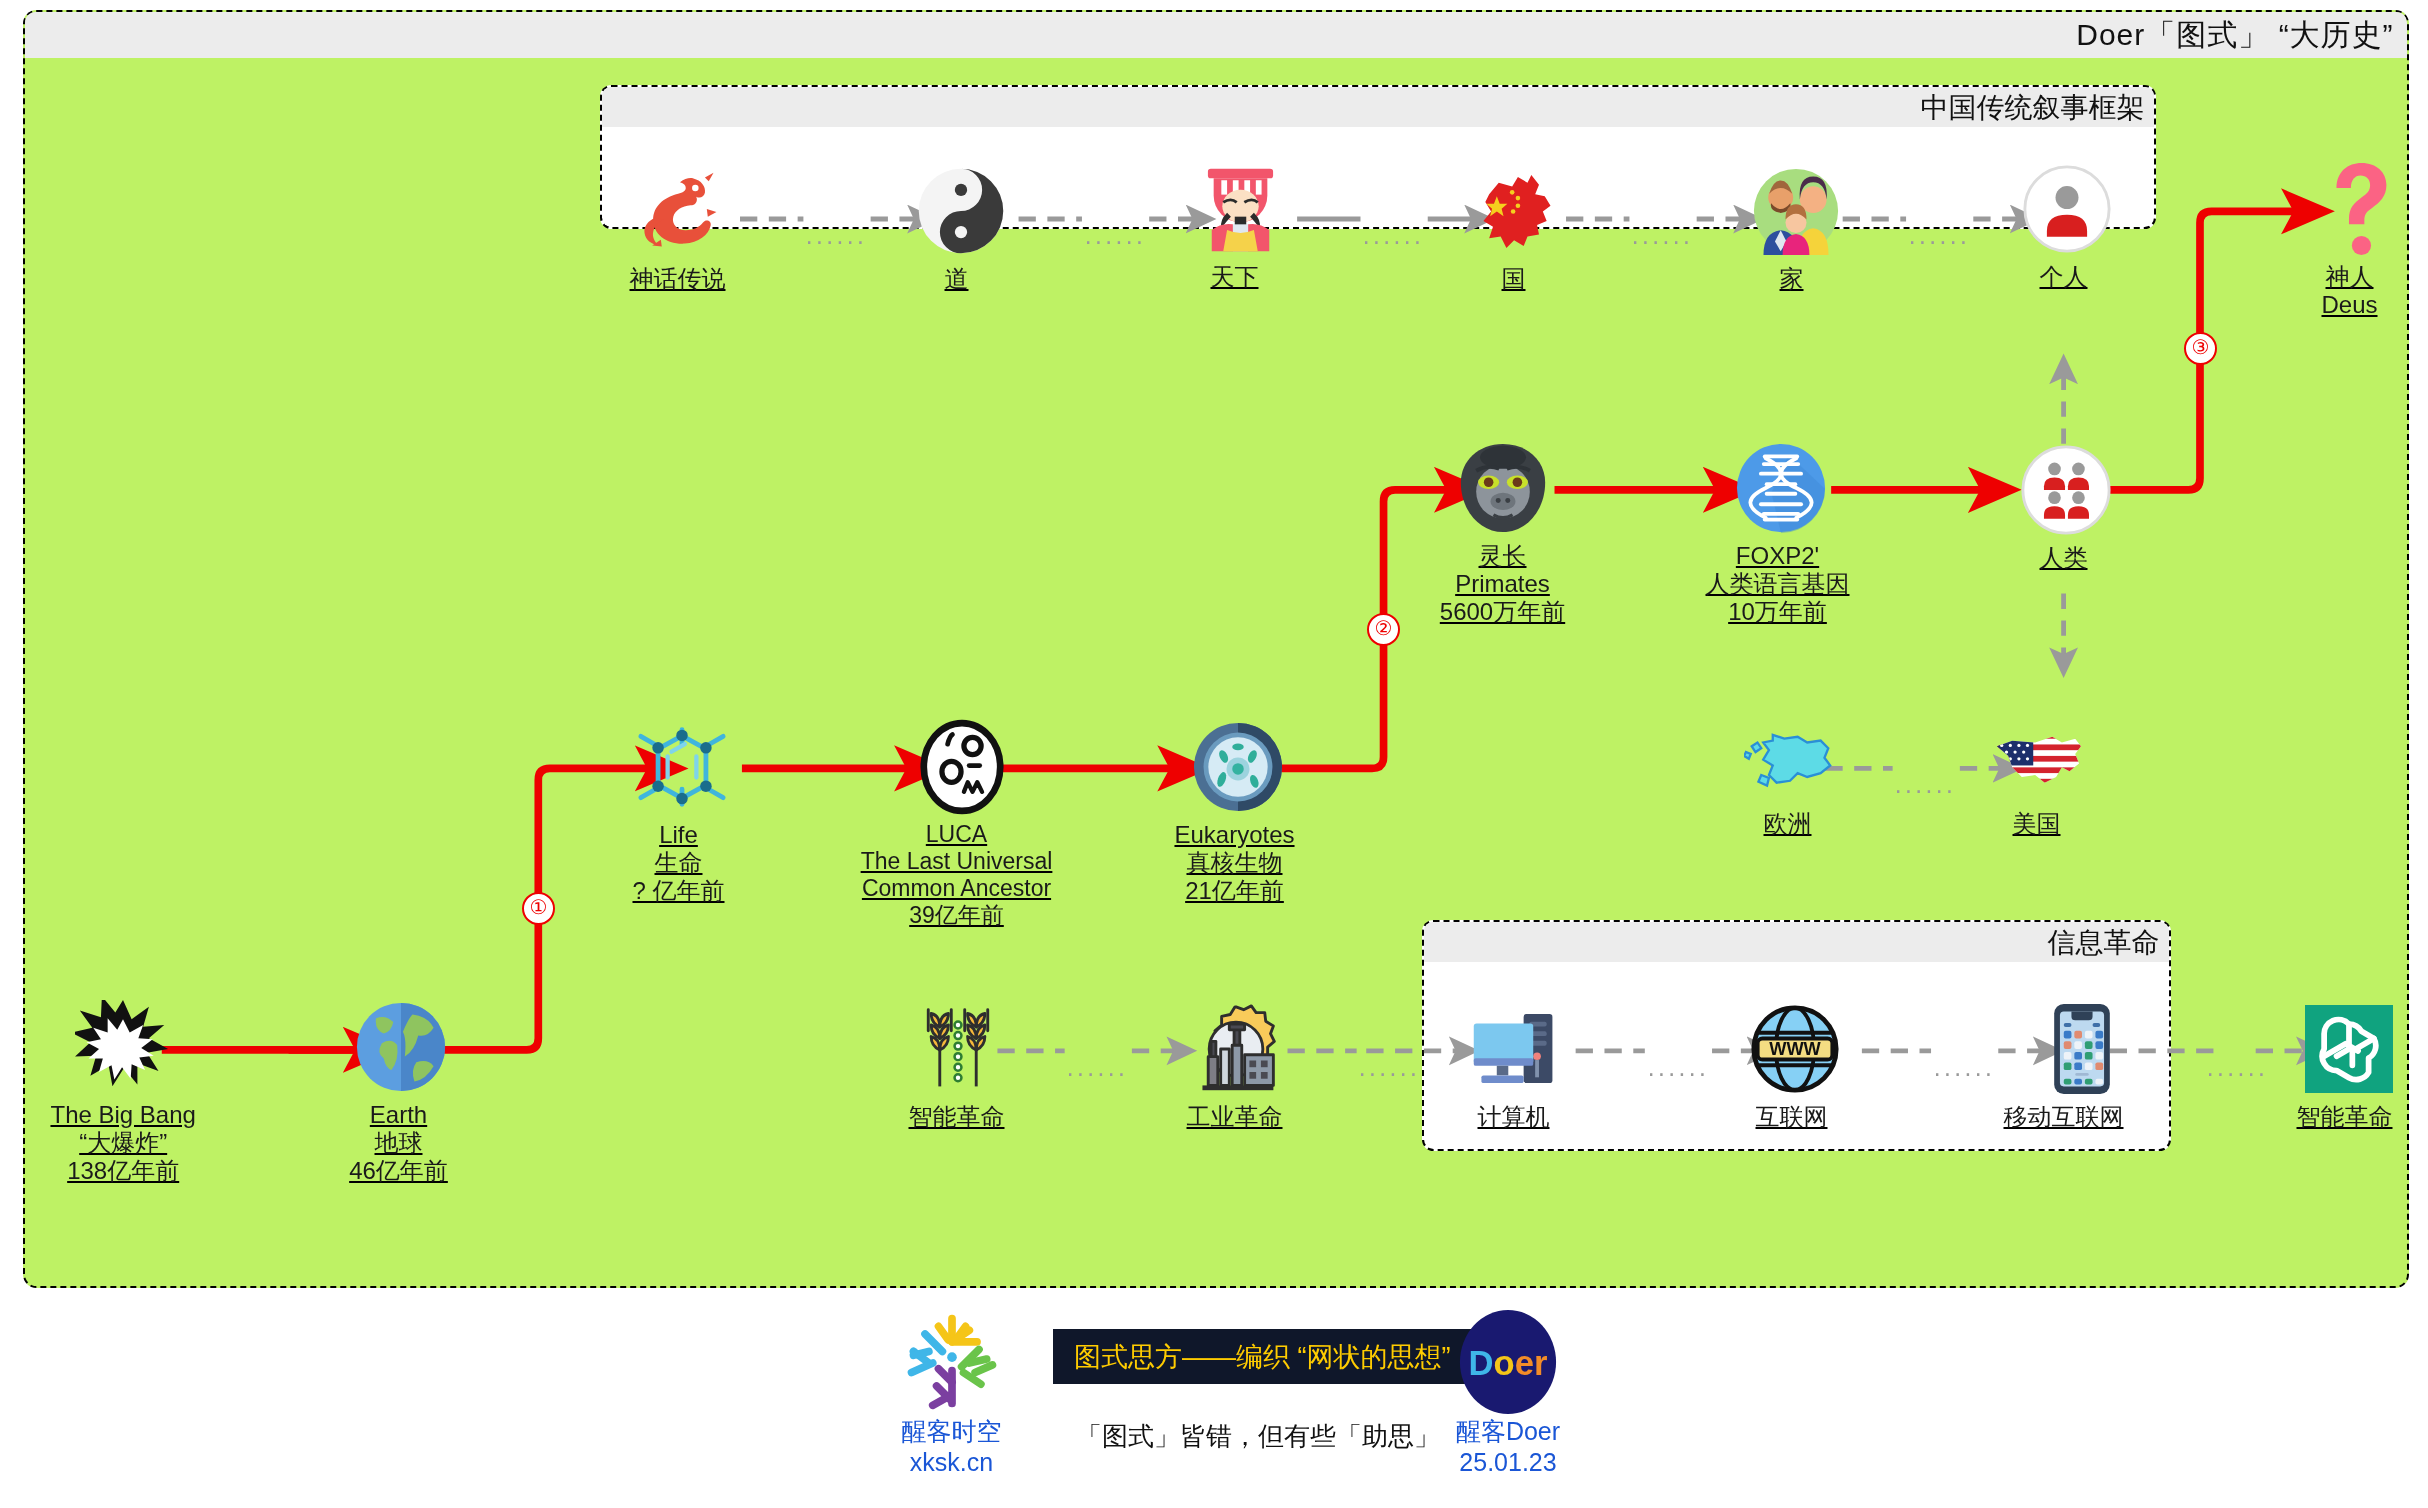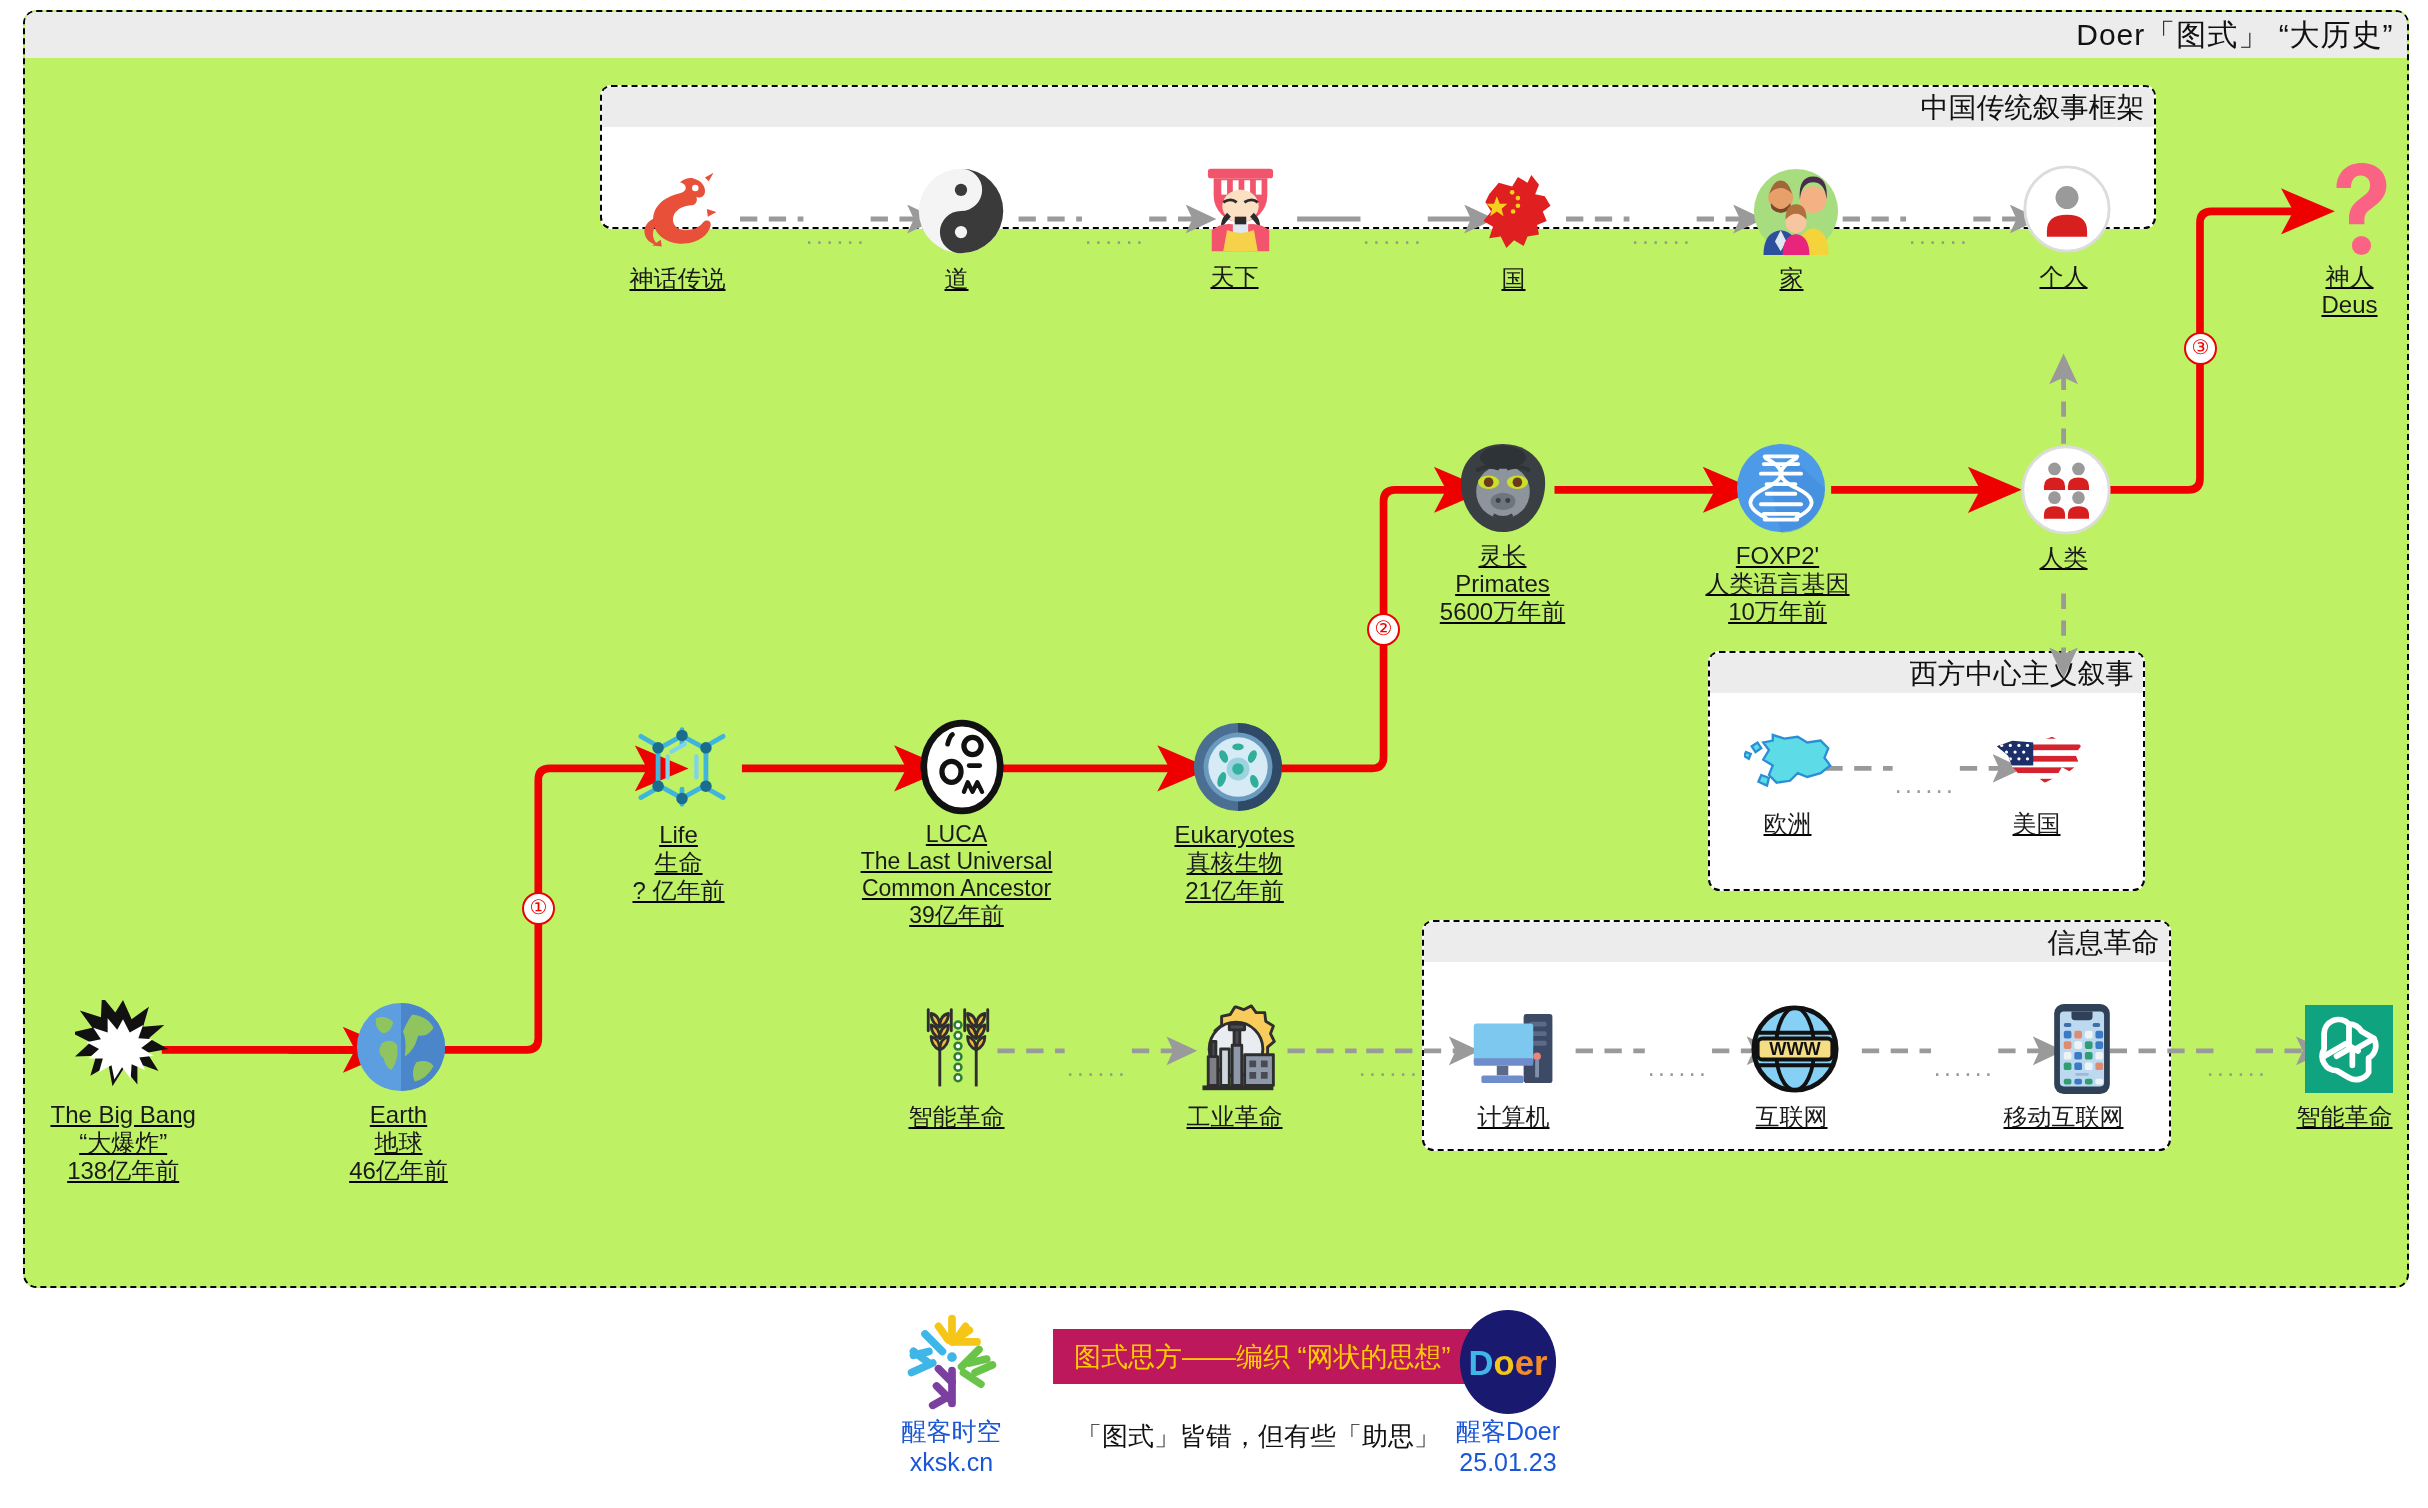--- a/index.html
+++ b/index.html
@@ -77,21 +77,21 @@
     font-size: 20px; line-height: 27px; text-align: center;
     background: #fff; font-family: "Liberation Sans", sans-serif;
   }
 
   
   .footer { position: absolute; left: 0; top: 1308px; width: 2429px; height: 200px; }
   .foot-col { position: absolute; text-align: center; }
   .foot-caption { font-size: 25px; color: #1a56d6; line-height: 1.25; white-space: pre-line; }
   .banner {
     position: absolute;
-    background: #be185d;
+    background: #0f172a;
     color: #ffcc00;
     font-size: 27px;
     padding: 9.6px 21px;
     white-space: nowrap;
     text-align: right;
   }
   .slogan {
     position: absolute;
     font-family: "Liberation Serif", "DejaVu Serif", serif;
     font-size: 26px; color: #111; white-space: nowrap;
@@ -105,24 +105,20 @@
   <div class="outer-frame">
     <div class="outer-title-band"></div>
     <div class="outer-title">Doer「图式」 “大历史”</div>
   </div>
 
   <div class="group-box" style="left:600px; top:85px; width:1556px; height:144px;">
     <div class="group-band"></div>
     <div class="group-title">中国传统叙事框架</div>
   </div>
 
-  <div class="group-box" style="left:1708px; top:651px; width:437px; height:240px;">
-    <div class="group-band"></div>
-    <div class="group-title">西方中心主义叙事</div>
-  </div>
 
   <div class="group-box" style="left:1422px; top:920px; width:749px; height:231px;">
     <div class="group-band"></div>
     <div class="group-title">信息革命</div>
   </div>
 
   <svg class="conn" style="left:0; top:0; width:2429px; height:1508px;" viewBox="0 0 2528 1570">
     <defs>
       <marker id="redArrow" markerWidth="9" markerHeight="9" refX="2.2" refY="3" orient="auto">
         <path d="M0,0 L7,3 L0,6 L1.6,3 Z" fill="#ee0000"></path>

